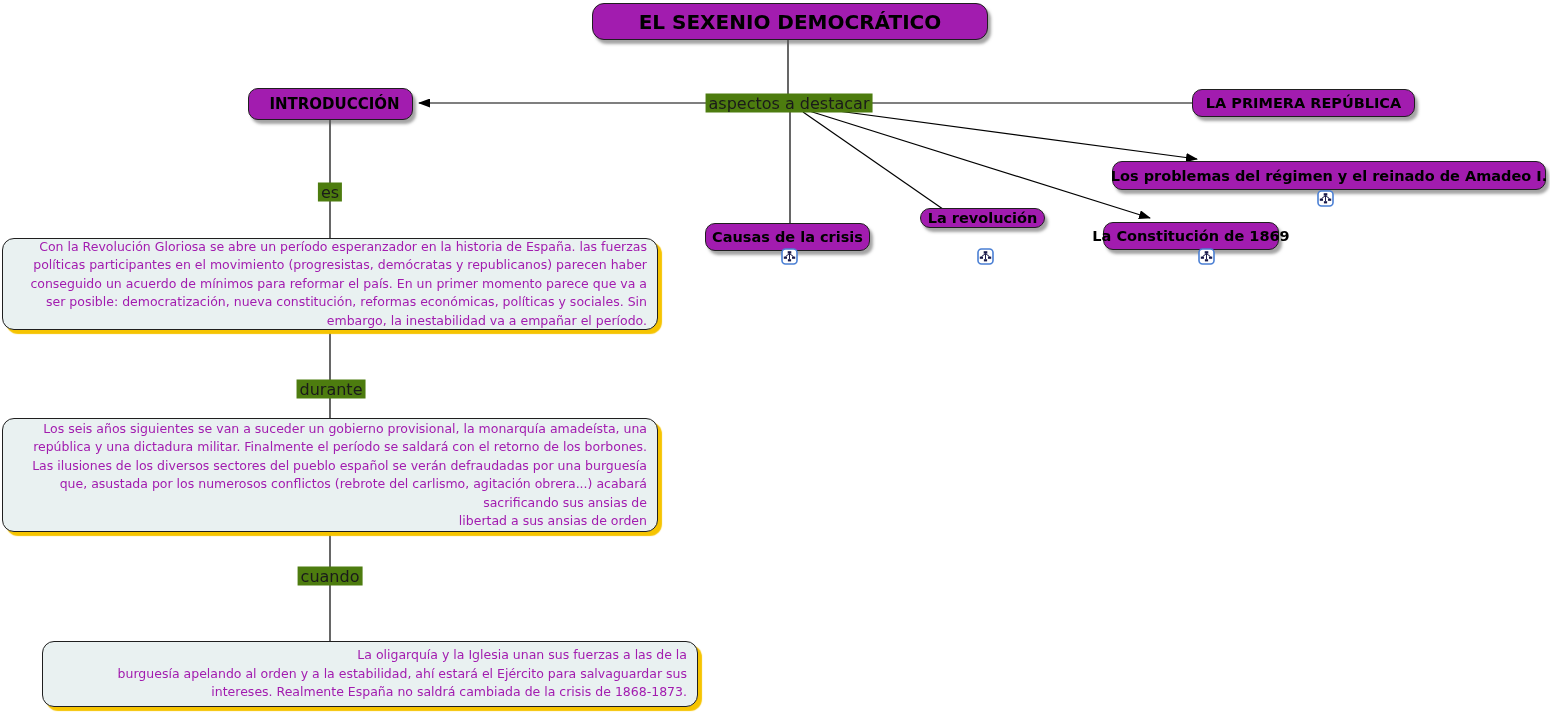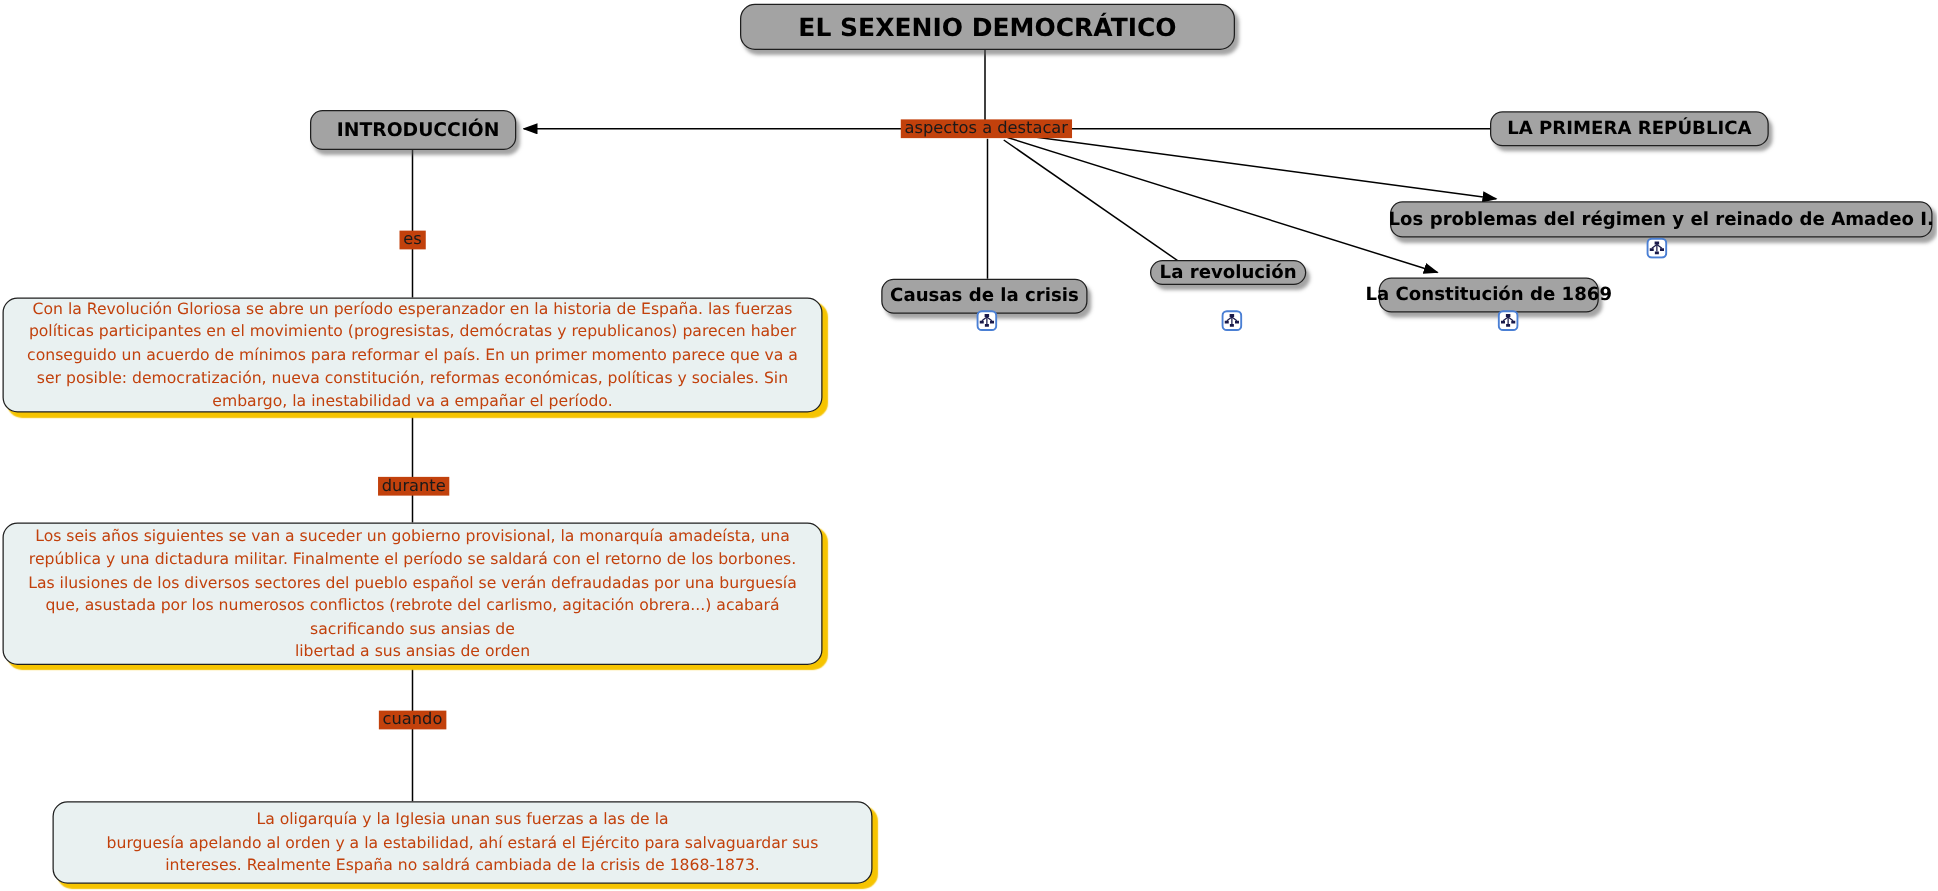--- a/index.html
+++ b/index.html
@@ -7,48 +7,48 @@
     position:relative;
     width:1550px;height:713px;
     background:#ffffff;
     font-family:"DejaVu Sans","Liberation Sans",sans-serif;
     overflow:hidden;
   }
   #connectors{position:absolute;left:0;top:0;z-index:1;}
   .node{
     position:absolute;z-index:2;
     display:flex;align-items:center;justify-content:center;
-    background:#a3a3a3;
+    background:#a21caf;
     border:1.6px solid #1f1f1f;
     border-radius:10px;
     box-shadow:3px 4px 3px rgba(90,90,90,0.55);
     color:#000;font-weight:bold;text-align:center;
     box-sizing:border-box;
     padding:0 8px;white-space:nowrap;
   }
   .node.title{font-size:20px;border-radius:12px;}
   .node.mid{font-size:15px;}
   .node.sub{font-size:14.5px;}
   .textbox{
     position:absolute;z-index:2;
     display:flex;align-items:center;justify-content:center;
     background:#e9f1f1;
     border:1.6px solid #1f1f1f;
     border-radius:12px;
     box-shadow:4px 4px 1px #f6c400;
-    color:#c2410c;font-size:12.5px;line-height:18.5px;
-    text-align:center;box-sizing:border-box;
+    color:#a21caf;font-size:12.5px;line-height:18.5px;
+    text-align:right;box-sizing:border-box;
     padding:4px 10px;
     white-space:pre-line;
   }
   .linklabel{
     position:absolute;z-index:3;
     transform:translate(-50%,-50%);
-    background:#c2410c;
-    color:#1a1a1a;font-size:13px;
+    background:#4d7c0f;
+    color:#1a1a1a;font-size:16px;
     padding:0 3px;white-space:nowrap;
   }
   .res-icon{
     position:absolute;z-index:4;width:17px;height:17px;
     cursor:pointer;
   }
   .res-icon svg{display:block;width:17px;height:17px;}
 </style>
 </head>
 <body>

